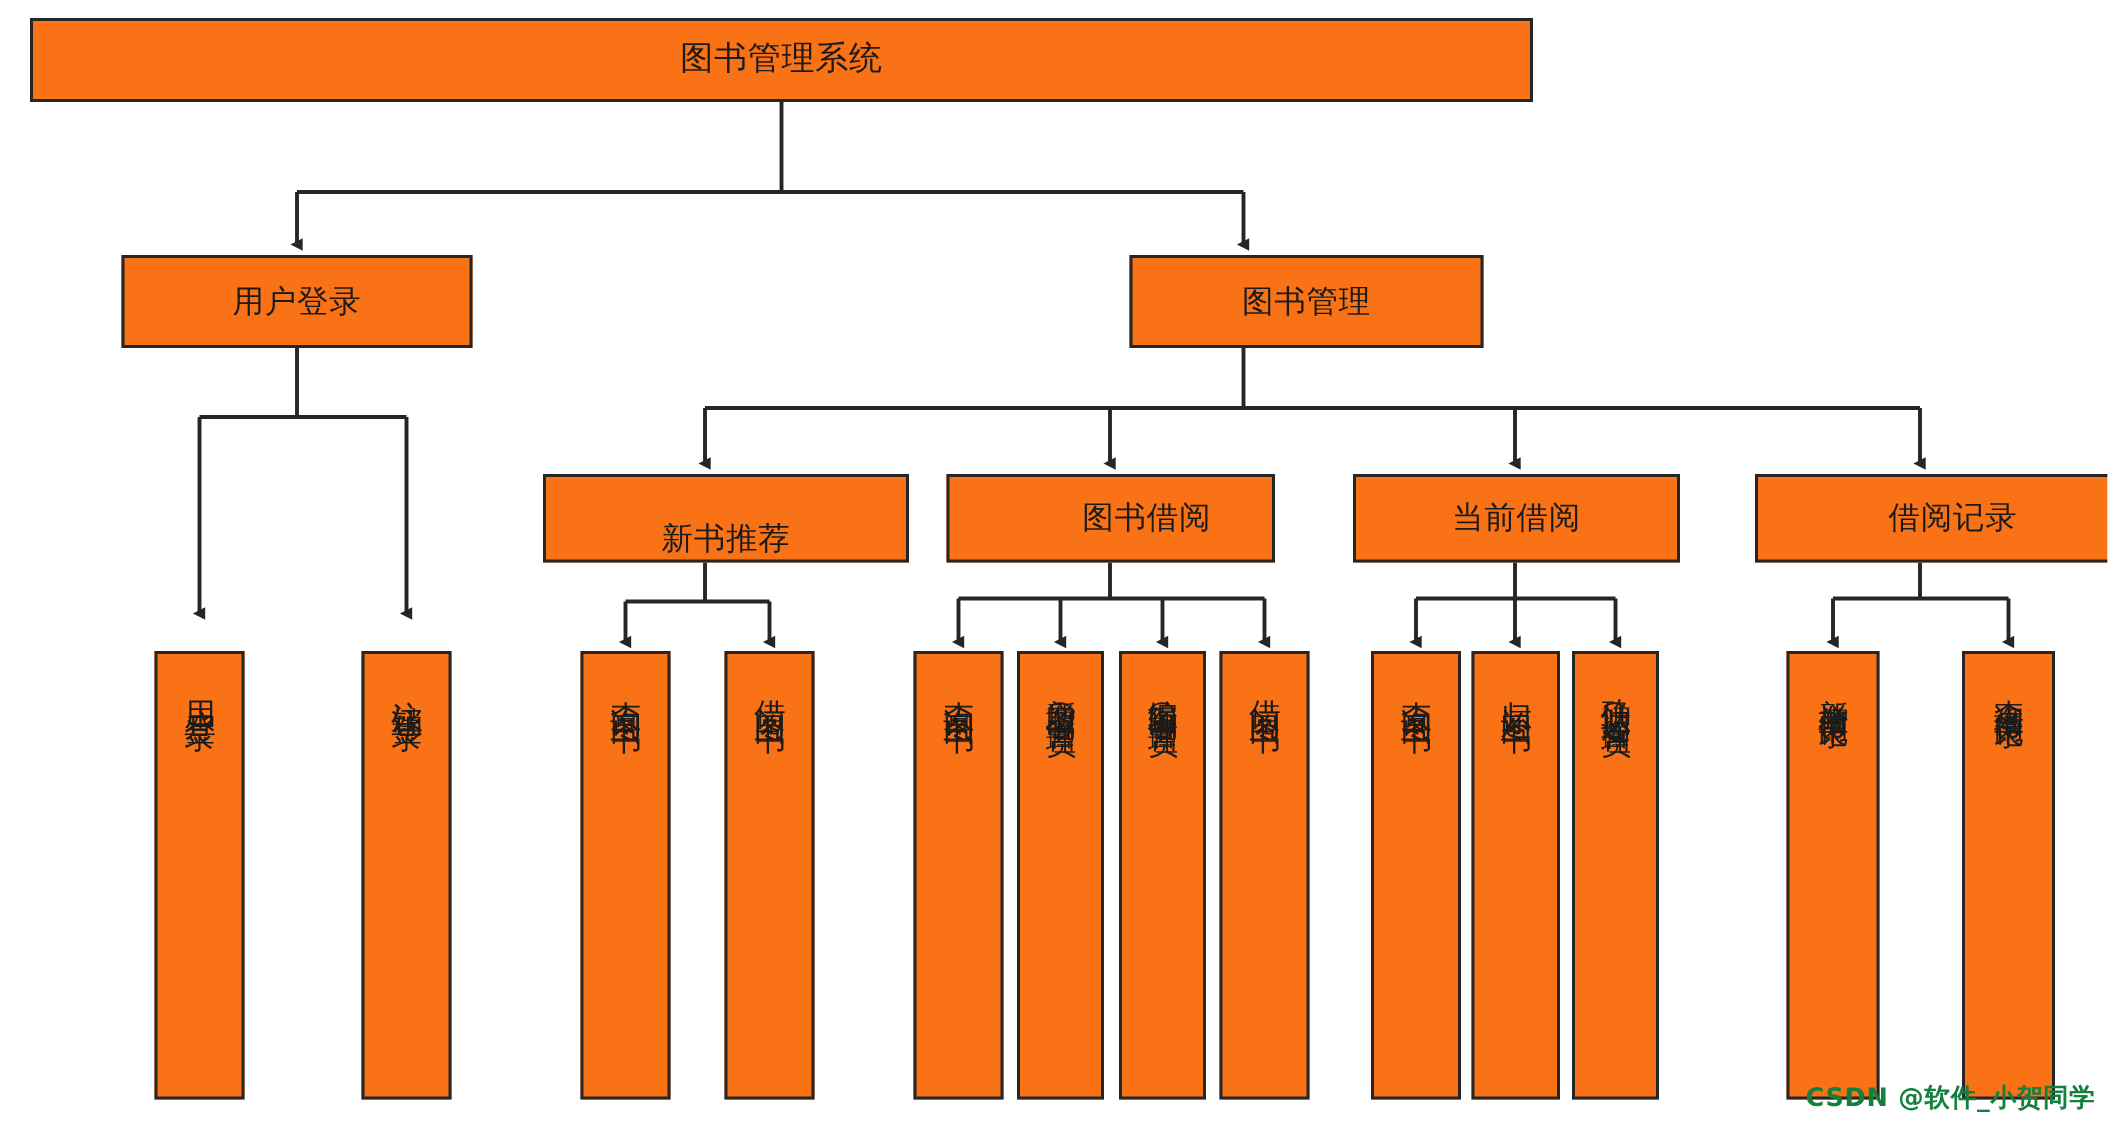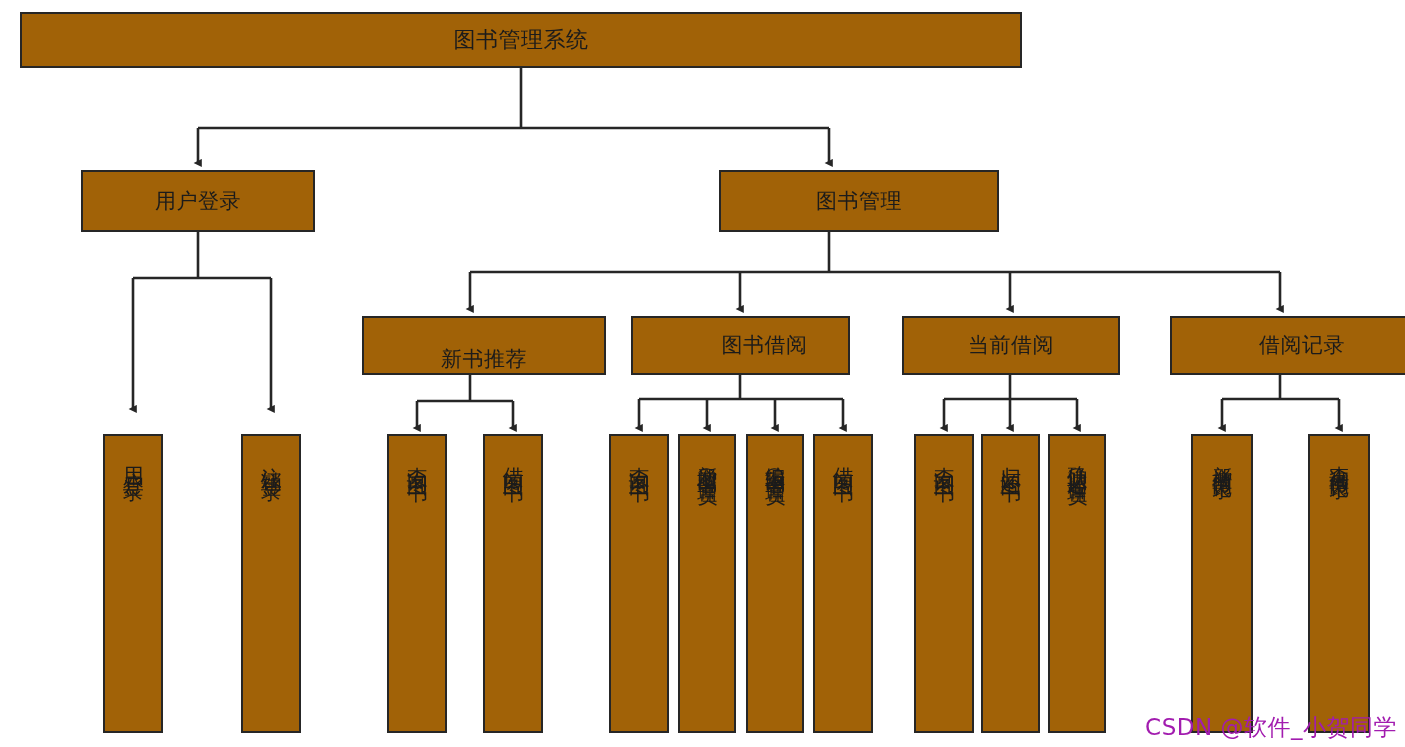--- a/index.html
+++ b/index.html
@@ -16,21 +16,21 @@
   }
   #wires{
     position:absolute;
     left:0;top:0;
     width:1405px;height:747px;
     pointer-events:none;
   }
   .node{
     position:absolute;
     box-sizing:border-box;
-    background:#a16207;
+    background:#f97316;
     border:2px solid #262626;
     display:flex;
     align-items:center;
     justify-content:center;
     color:#1b1b1b;
   }
   .node .label{
     display:block;
     text-align:center;
     line-height:1.28;
@@ -54,25 +54,26 @@
     line-height:1.08;
     letter-spacing:5px;
     white-space:nowrap;
     height:auto;
   }
   .node.v.tall .label{font-size:20px;letter-spacing:3px;}
   .watermark{
     position:absolute;
     right:8px;
     bottom:4px;
-    font-size:23px;
-    color:#a21caf;
+    font-size:17px;
+    color:#15803d;
     letter-spacing:.5px;
     white-space:nowrap;
     user-select:none;
+    font-weight:bold;
   }
 </style>
 </head>
 <body>
 
 <div id="canvas">
 
   <svg id="wires" viewBox="0 0 1405 747" xmlns="http://www.w3.org/2000/svg">
     <defs>
       <marker id="arrow" markerWidth="9" markerHeight="9" refX="4.5" refY="4.2" orient="auto" markerUnits="userSpaceOnUse">
@@ -125,21 +126,21 @@
     </g>
   </svg>
 
   <div class="node h root" style="left:20px;top:12px;width:1002px;height:56px;">
     <span class="label">图书管理系统</span>
   </div>
 
   <div class="node h" style="left:81px;top:170px;width:234px;height:62px;">
     <span class="label">用户登录</span>
   </div>
-  <div class="node h" style="left:719px;top:170px;width:280px;height:62px;">
+  <div class="node h" style="left:753px;top:170px;width:236px;height:62px;">
     <span class="label">图书管理</span>
   </div>
 
   <div class="node h" style="left:362px;top:316px;width:244px;height:59px;align-items:flex-end;">
     <span class="label">新书推荐</span>
   </div>
   <div class="node h" style="left:631px;top:316px;width:219px;height:59px;padding-left:48px;">
     <span class="label">图书借阅</span>
   </div>
   <div class="node h" style="left:902px;top:316px;width:218px;height:59px;">

